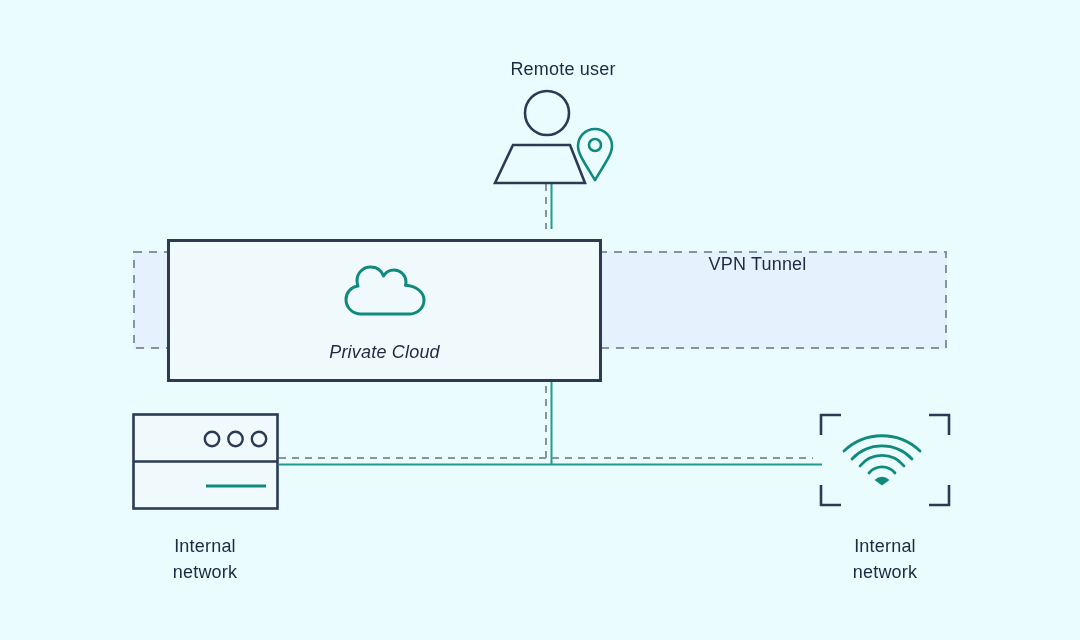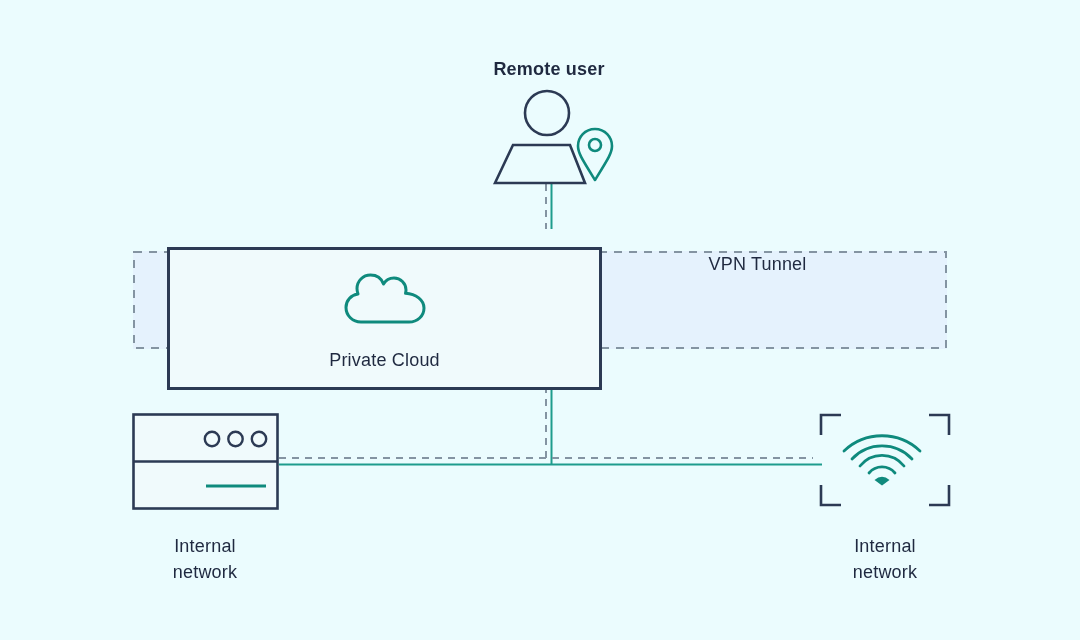--- a/index.html
+++ b/index.html
@@ -24,24 +24,25 @@
     background:var(--vpn-band-fill);
     z-index:1;
   }
   .vpn-band-border{position:absolute; left:0; top:0; width:100%; height:100%;}
   .vpn-label-wrap{
     left:605px; top:251px; width:305px; height:98px;
     display:flex; align-items:flex-start; justify-content:center;
     z-index:2;
   }
   .cloud-box{
-    left:167px; top:247px; width:429px; height:137px;
+    left:167px; top:239px; width:429px; height:137px;
     background:var(--box-fill);
     border:3px solid var(--navy);
     z-index:3;
+    font-style:italic;
   }
   .cloud-icon-wrap{position:absolute; left:50%; top:22px; transform:translateX(-50%);}
   .cloud-box-label{position:absolute; left:0; right:0; top:97px;}
   .lines-layer{left:0; top:0; width:1080px; height:640px; z-index:2; pointer-events:none;}
   .icon-layer{z-index:4;}
 </style>
 </head>
 <body>
 
 <div class="canvas">
@@ -67,21 +68,21 @@
 
   <div class="abs cloud-box">
     <div class="cloud-icon-wrap">
       <svg width="84" height="56" viewBox="0 0 84 56">
         <path d="M18,50 C9.5,50 3,43.5 3,35.5 C3,28.5 8,23 15,22 C14.5,20.5 14,18.5 14,16.5 C14,9 20,3 27.5,3 C33.5,3 38.5,6.5 40.5,12 C42.5,8.5 46.5,6 51,6 C57.5,6 63,11.5 63,18 C63,19 62.8,20.2 62.5,21.3 C73,21.8 81,28 81,36 C81,44 74.5,50 66,50 Z" fill="none" stroke="var(--teal-icon)" stroke-width="3" stroke-linejoin="round"></path>
       </svg>
     </div>
     <div class="cloud-box-label label">Private Cloud</div>
   </div>
 
-  <div class="abs label" style="left:489px; top:56px; width:120px;font-weight:bold;">Remote user</div>
+  <div class="abs label" style="left:503px; top:56px; width:120px;">Remote user</div>
   <svg class="abs icon-layer" style="left:488px; top:88px;" width="120" height="100" viewBox="0 0 120 100">
     <circle cx="59" cy="25" r="22" fill="none" stroke="var(--navy)" stroke-width="2.6"></circle>
     <path d="M7,95 L25,57 L82,57 L97,95 Z" fill="var(--background)" stroke="var(--navy)" stroke-width="2.6" stroke-linejoin="miter"></path>
   </svg>
   <svg class="abs icon-layer" style="left:575px; top:126px;" width="40" height="58" viewBox="0 0 40 58">
     <path d="M20,3 C10,3 3,11 3,20 C3,27 7,33 20,54 C33,33 37,27 37,20 C37,11 30,3 20,3 Z" fill="var(--background)" stroke="var(--teal-icon)" stroke-width="2.6" stroke-linejoin="round"></path>
     <circle cx="20" cy="19" r="6" fill="none" stroke="var(--teal-icon)" stroke-width="2.6"></circle>
   </svg>
 
   <svg class="abs icon-layer" style="left:132px; top:413px;" width="148" height="98" viewBox="0 0 148 98">

